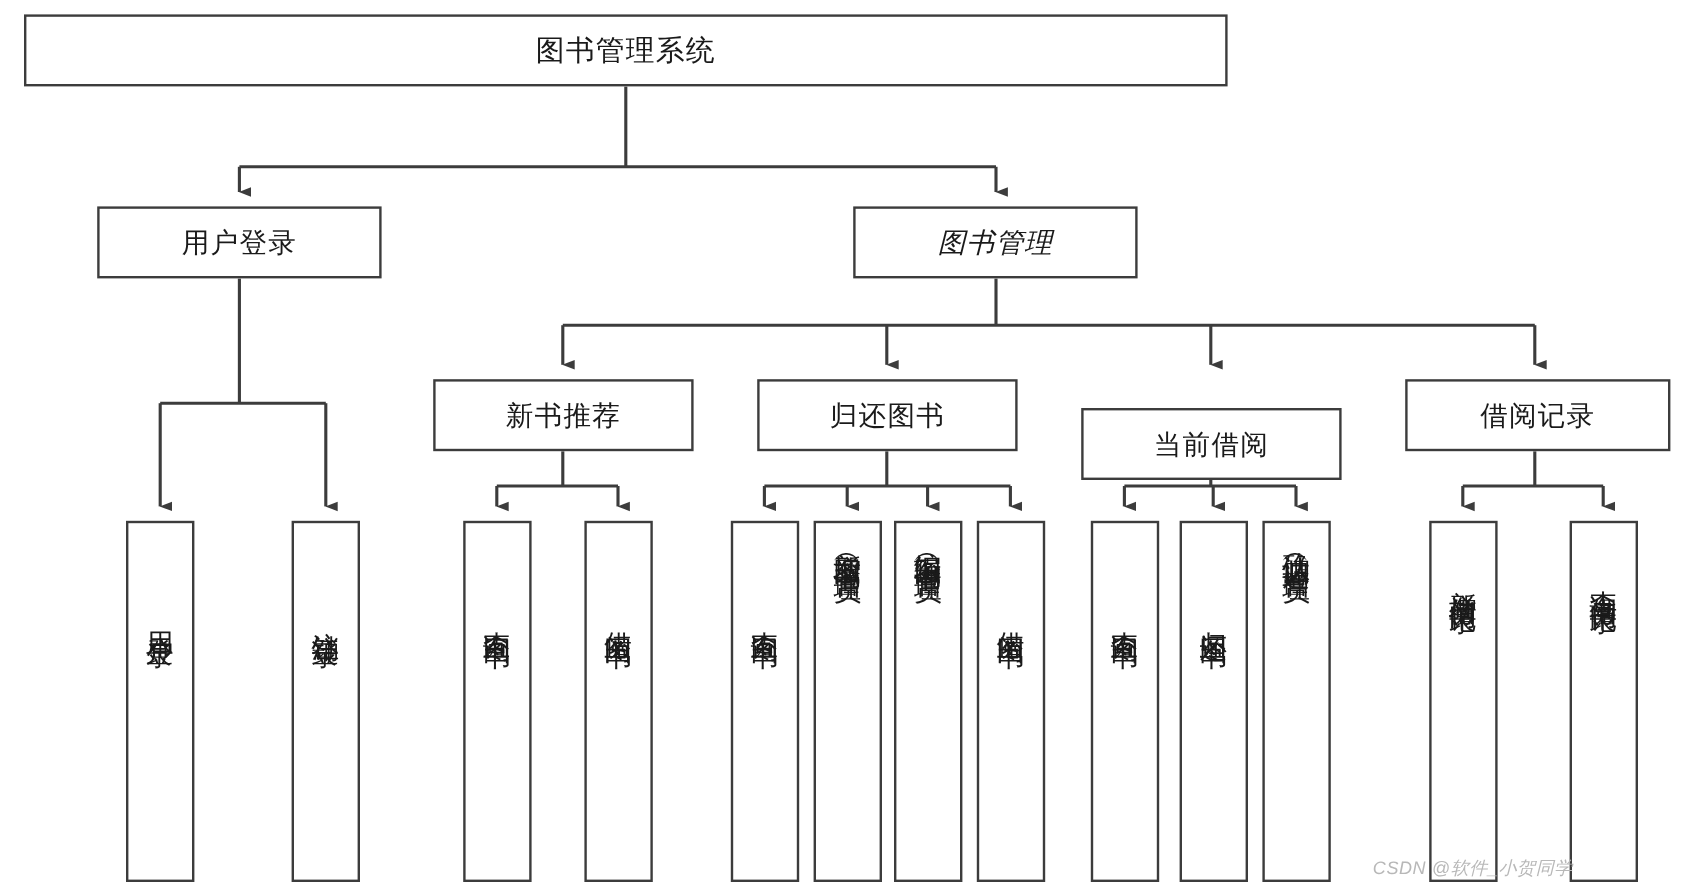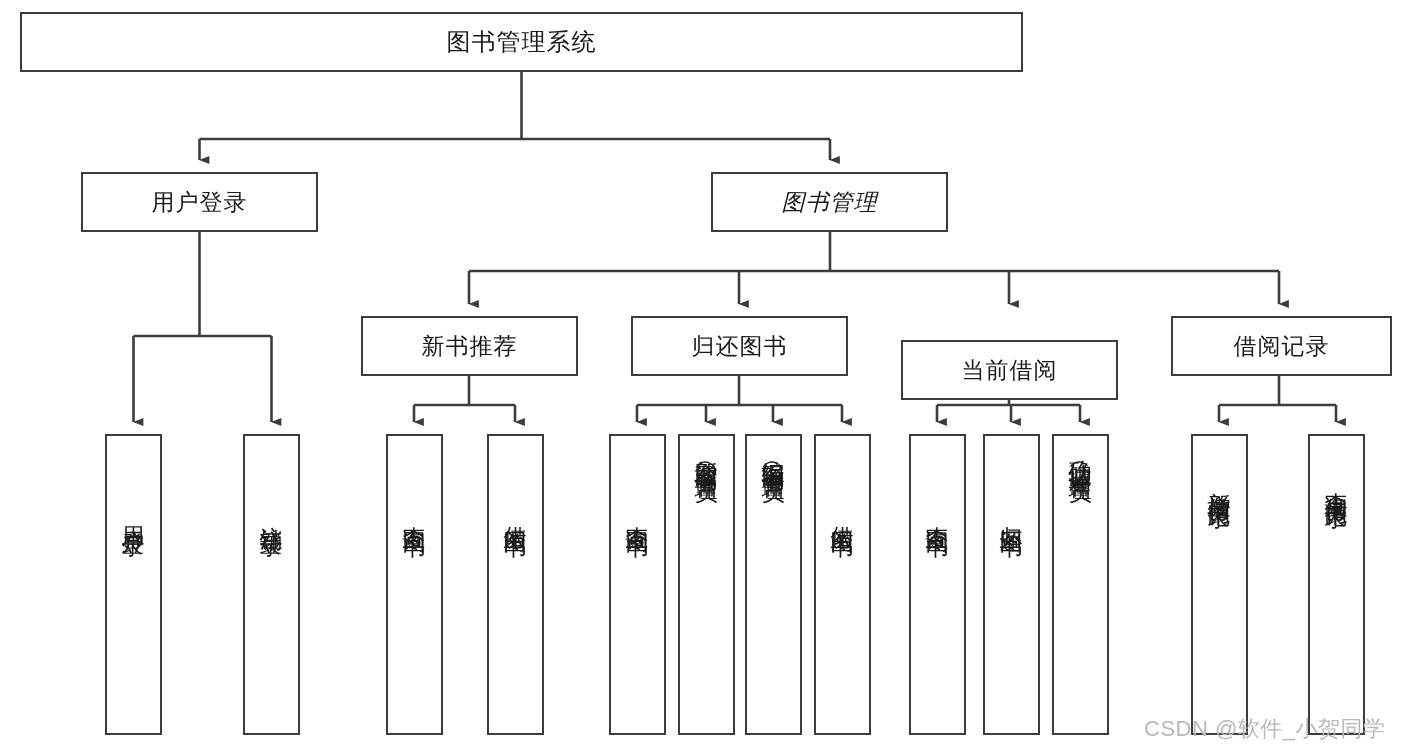--- a/index.html
+++ b/index.html
@@ -54,24 +54,25 @@
     display: block;
     white-space: nowrap;
   }
   .node.root {
     font-size: 24px;
   }
   .watermark {
     position: absolute;
     left: 1144px;
     top: 714px;
-    font-size: 22px;
+    font-size: 15px;
     color: #b8b8b8;
     white-space: nowrap;
     letter-spacing: 0.5px;
+    font-style: italic;
   }
 </style>
 </head>
 <body>
 
 <div id="canvas">
 
   <svg id="wires" viewBox="0 0 1405 747" xmlns="http://www.w3.org/2000/svg">
     <defs>
       <marker id="arrow" viewBox="0 0 10 12" refX="5" refY="11" markerWidth="9" markerHeight="11" orient="auto-start-reverse" markerUnits="userSpaceOnUse">

